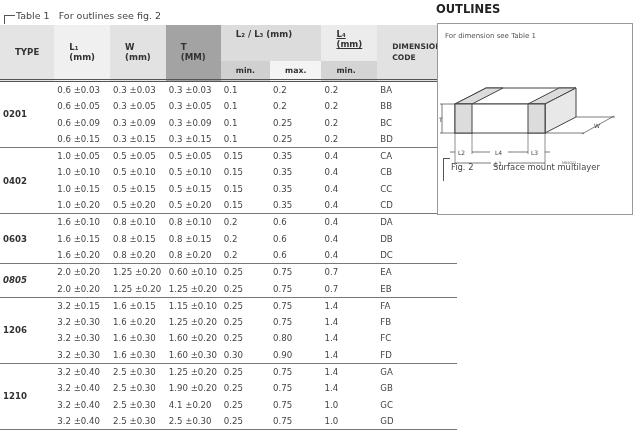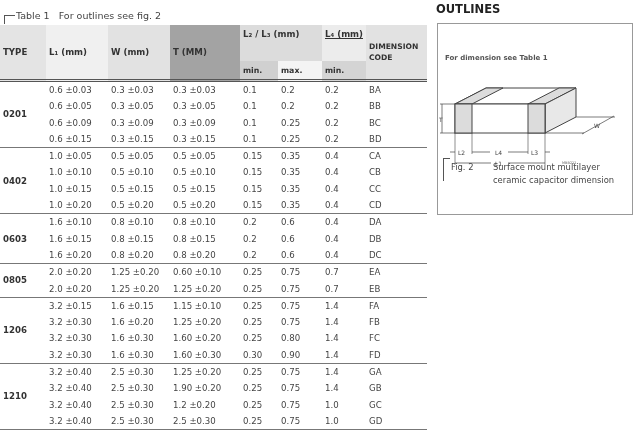--- a/index.html
+++ b/index.html
@@ -13,21 +13,21 @@
   .caption .bracket {
     position:absolute; left:0; top:5px; width:10px; height:8px;
     border-left:1px solid #555; border-top:1px solid #555;
   }
   .caption .txt { margin-left:12px; }
   table.dims {
     position:absolute; left:0; top:25px; width:427px;
     border-collapse:collapse; font-size:8.6px; color:#444;
   }
   table.dims th {
-    font-weight:bold; text-align:left; padding:0 3px; font-size:8.6px; color:#333;
+    font-weight:bold; text-align:left; padding:0 15px; font-size:8.6px; color:#333;
     vertical-align:middle;
   }
   .h-type { background:#e4e4e4; width:40px; }
   .h-l1 { background:#f0f0f0; width:56px; }
   .h-w  { background:#e2e2e2; width:56px; }
   .h-t  { background:#a3a3a3; width:64px; }
   .h-l23 { background:#dcdcdc; height:32px; vertical-align:top !important; padding-top:4px !important; }
   .h-l4 { background:#ececec; vertical-align:top !important; padding-top:4px !important;text-decoration:underline; }
   .h-dim { background:#e2e2e2; font-size:7.6px !important; line-height:11px;margin-top:45px; }
   .h-min { background:#d0d0d0; height:18px; font-size:7.8px !important; width:32px; }
@@ -38,21 +38,21 @@
   td { padding:0 3px; height:16.3px; line-height:16.3px; white-space:nowrap; }
   td.type { font-weight:bold; color:#333; }
   tr.grp-end td { border-bottom:1.5px solid #777; }
   .outlines-title {
     position:absolute; left:436px; top:2px; font-size:11.5px; font-weight:bold; color:#222;
   }
   .fig-box {
     position:absolute; left:437px; top:23px; width:194px; height:190px;
     border:1px solid #999; background:#fff;
   }
-  .fig-note { position:absolute; left:7px; top:30px; font-size:7px; color:#555;font-weight:bold; }
+  .fig-note { position:absolute; left:7px; top:8px; font-size:7px; color:#555; }
   .fig-cap {
     position:absolute; left:5px; top:137px; font-size:8.4px; color:#444; line-height:13px;
   }
   .fig-cap .b { position:absolute; left:0; top:-3px; width:6px; height:22px; border-left:1px solid #555; border-top:1px solid #555; }
   .fig-cap .fl { margin-left:8px; display:inline-block; width:42px; }
   .fig-cap .l2 { margin-left:50px; }
   svg text { font-family:"DejaVu Sans", sans-serif; }
 </style>
 </head>
 <body>
@@ -180,21 +180,21 @@
       <tr class="grp-end">
         <td>1.6 ±0.20</td>
         <td>0.8 ±0.20</td>
         <td>0.8 ±0.20</td>
         <td>0.2</td>
         <td>0.6</td>
         <td>0.4</td>
         <td>DC</td>
       </tr>
       <tr>
-        <td class="type" rowspan="2" style="border-bottom: 1.5px solid rgb(119, 119, 119);">0805</td>
+        <td class="type" rowspan="2" style="border-bottom: 1.5px solid rgb(119, 119, 119); font-style: italic;">0805</td>
         <td>2.0 ±0.20</td>
         <td>1.25 ±0.20</td>
         <td>0.60 ±0.10</td>
         <td>0.25</td>
         <td>0.75</td>
         <td>0.7</td>
         <td>EA</td>
       </tr>
       <tr class="grp-end">
         <td>2.0 ±0.20</td>
@@ -257,21 +257,21 @@
         <td>2.5 ±0.30</td>
         <td>1.90 ±0.20</td>
         <td>0.25</td>
         <td>0.75</td>
         <td>1.4</td>
         <td>GB</td>
       </tr>
       <tr>
         <td>3.2 ±0.40</td>
         <td>2.5 ±0.30</td>
-        <td>1.2 ±0.20</td>
+        <td>4.1 ±0.20</td>
         <td>0.25</td>
         <td>0.75</td>
         <td>1.0</td>
         <td>GC</td>
       </tr>
       <tr class="grp-end">
         <td>3.2 ±0.40</td>
         <td>2.5 ±0.30</td>
         <td>2.5 ±0.30</td>
         <td>0.25</td>
@@ -321,15 +321,14 @@
     <text x="93" y="111" font-size="6" fill="#444">L3</text>
     <line x1="107" y1="108" x2="112" y2="108" stroke="#444" stroke-width="0.7"></line>
     <line x1="17" y1="119" x2="53" y2="119" stroke="#444" stroke-width="0.7"></line>
     <text x="57" y="122" font-size="6" fill="#444">L1</text>
     <line x1="70" y1="119" x2="107" y2="119" stroke="#444" stroke-width="0.7"></line>
     <text x="124" y="120" font-size="3.5" fill="#666">MBB211</text>
   </svg>
   <div class="fig-cap">
     <span class="b"></span>
     <span class="fl">Fig. 2</span><span>Surface mount multilayer</span><br>
-    <span class="l2">ceramic capacitor dimension</span>
   </div>
 </div>
 
 </body></html>

